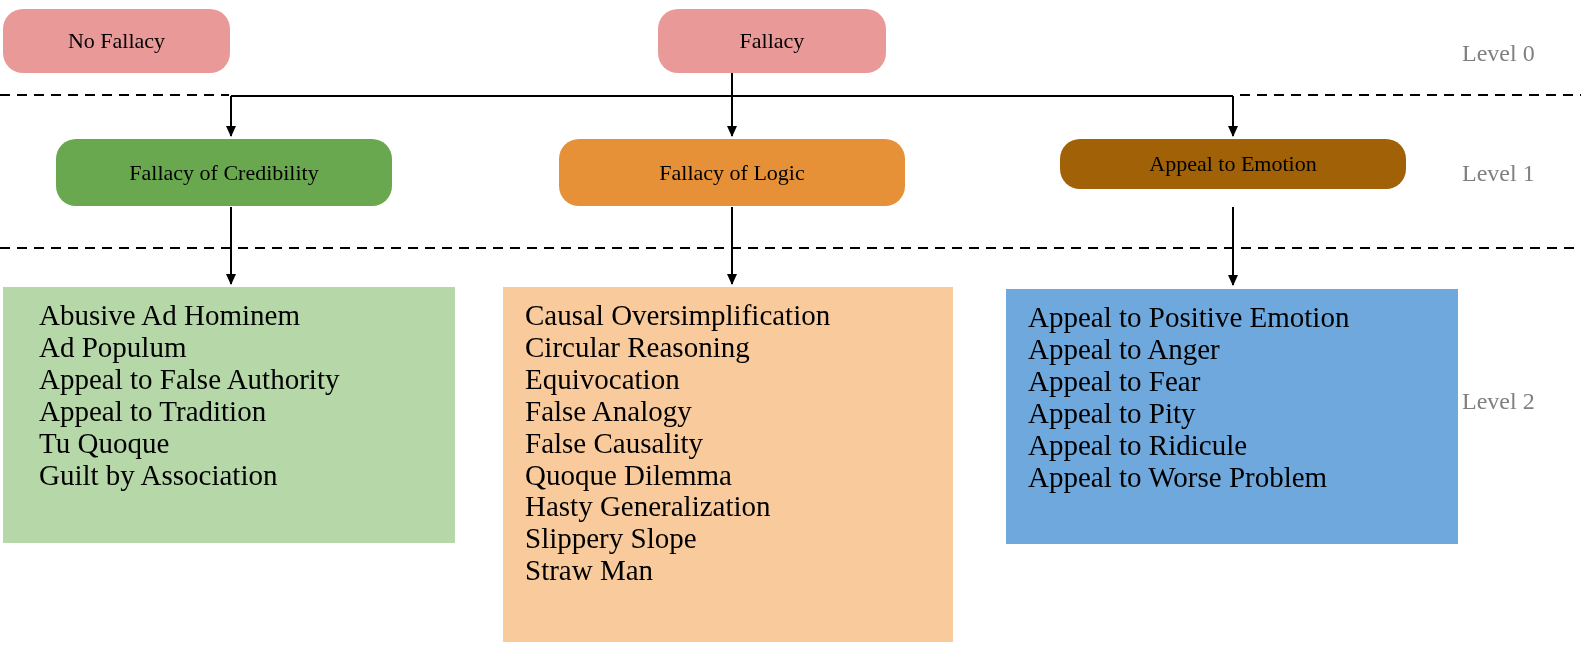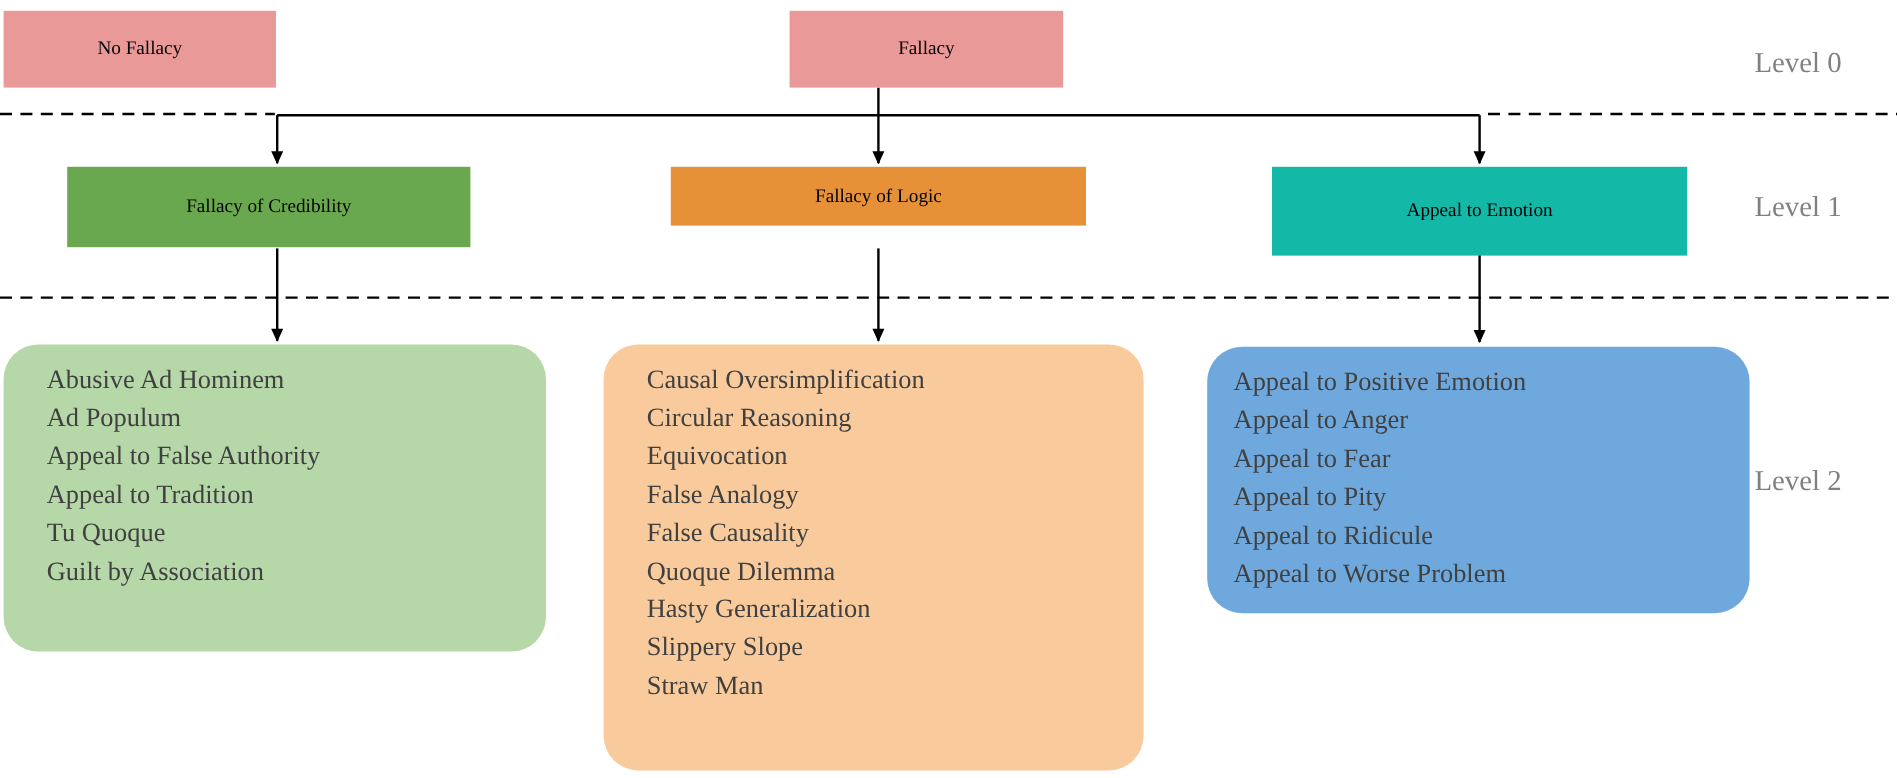--- a/index.html
+++ b/index.html
@@ -7,29 +7,29 @@
     position:relative;
     width:1581px;height:648px;
     background:#ffffff;
     font-family:"Liberation Serif", serif;
     overflow:hidden;
   }
   .connectors{position:absolute;left:0;top:0;width:1581px;height:648px;}
   .node{
     position:absolute;
     display:flex;align-items:center;justify-content:center;
-    font-size:16px;color:#000;
+    font-size:22px;color:#000;
     text-align:center;
+    border-radius:20px;
   }
   .listbox{
     position:absolute;
     box-sizing:border-box;
-    font-size:22px;line-height:31.9px;color:#404040;
+    font-size:29px;line-height:31.9px;color:#000000;
     padding-top:13px;
-    border-radius:29px;
   }
   .listbox .list-line{white-space:nowrap;}
   .level-label{
     position:absolute;
     width:110px;
     font-size:24px;
     text-align:left;
   }
 </style>
 </head>
@@ -64,49 +64,49 @@
   <div class="node" style="left: 3px; top: 9px; width: 227px; height: 64px; background: rgb(234, 153, 153);">
     <span>No Fallacy</span>
   </div>
   <div class="node" style="left: 618px; top: 9px; width: 228px; height: 64px; background: rgb(234, 153, 153); margin-left: 40px;">
     <span>Fallacy</span>
   </div>
 
   <div class="node" style="left: 56px; top: 139px; width: 336px; height: 67px; background: rgb(106, 168, 79);">
     <span>Fallacy of Credibility</span>
   </div>
-  <div class="node" style="left: 559px; top: 139px; width: 346px; height: 49px; background: rgb(230, 145, 56);">
+  <div class="node" style="left: 559px; top: 139px; width: 346px; height: 67px; background: rgb(230, 145, 56);">
     <span>Fallacy of Logic</span>
   </div>
-  <div class="node" style="left: 1060px; top: 139px; width: 346px; height: 74px; background: #14b8a6;">
+  <div class="node" style="left: 1060px; top: 139px; width: 346px; height: 50px; background: #a16207;">
     <span>Appeal to Emotion</span>
   </div>
 
   <div class="listbox" style="left: 3px; top: 287px; width: 452px; height: 256px; padding-left: 36px; background: rgb(182, 215, 168);">
       <div class="list-line">Abusive Ad Hominem</div>
       <div class="list-line">Ad Populum</div>
       <div class="list-line">Appeal to False Authority</div>
       <div class="list-line">Appeal to Tradition</div>
       <div class="list-line">Tu Quoque</div>
       <div class="list-line">Guilt by Association</div>
     </div>
 
-  <div class="listbox" style="left: 503px; top: 287px; width: 450px; height: 355px; padding-left: 36px; background: rgb(249, 203, 156);">
+  <div class="listbox" style="left: 503px; top: 287px; width: 450px; height: 355px; padding-left: 22px; background: rgb(249, 203, 156);">
       <div class="list-line">Causal Oversimplification</div>
       <div class="list-line">Circular Reasoning</div>
       <div class="list-line">Equivocation</div>
       <div class="list-line">False Analogy</div>
       <div class="list-line">False Causality</div>
       <div class="list-line">Quoque Dilemma</div>
       <div class="list-line">Hasty Generalization</div>
       <div class="list-line">Slippery Slope</div>
       <div class="list-line">Straw Man</div>
     </div>
 
-  <div class="listbox" style="left: 1006px; top: 289px; width: 452px; height: 222px; padding-left: 22px; background: rgb(111, 168, 220);">
+  <div class="listbox" style="left: 1006px; top: 289px; width: 452px; height: 255px; padding-left: 22px; background: rgb(111, 168, 220);">
       <div class="list-line">Appeal to Positive Emotion</div>
       <div class="list-line">Appeal to Anger</div>
       <div class="list-line">Appeal to Fear</div>
       <div class="list-line">Appeal to Pity</div>
       <div class="list-line">Appeal to Ridicule</div>
       <div class="list-line">Appeal to Worse Problem</div>
     </div>
 
   <div class="level-label" style="left: 1462px; top: 40px; color: rgb(128, 128, 128);">Level 0</div>
   <div class="level-label" style="left: 1462px; top: 160px; color: rgb(128, 128, 128);">Level 1</div>

